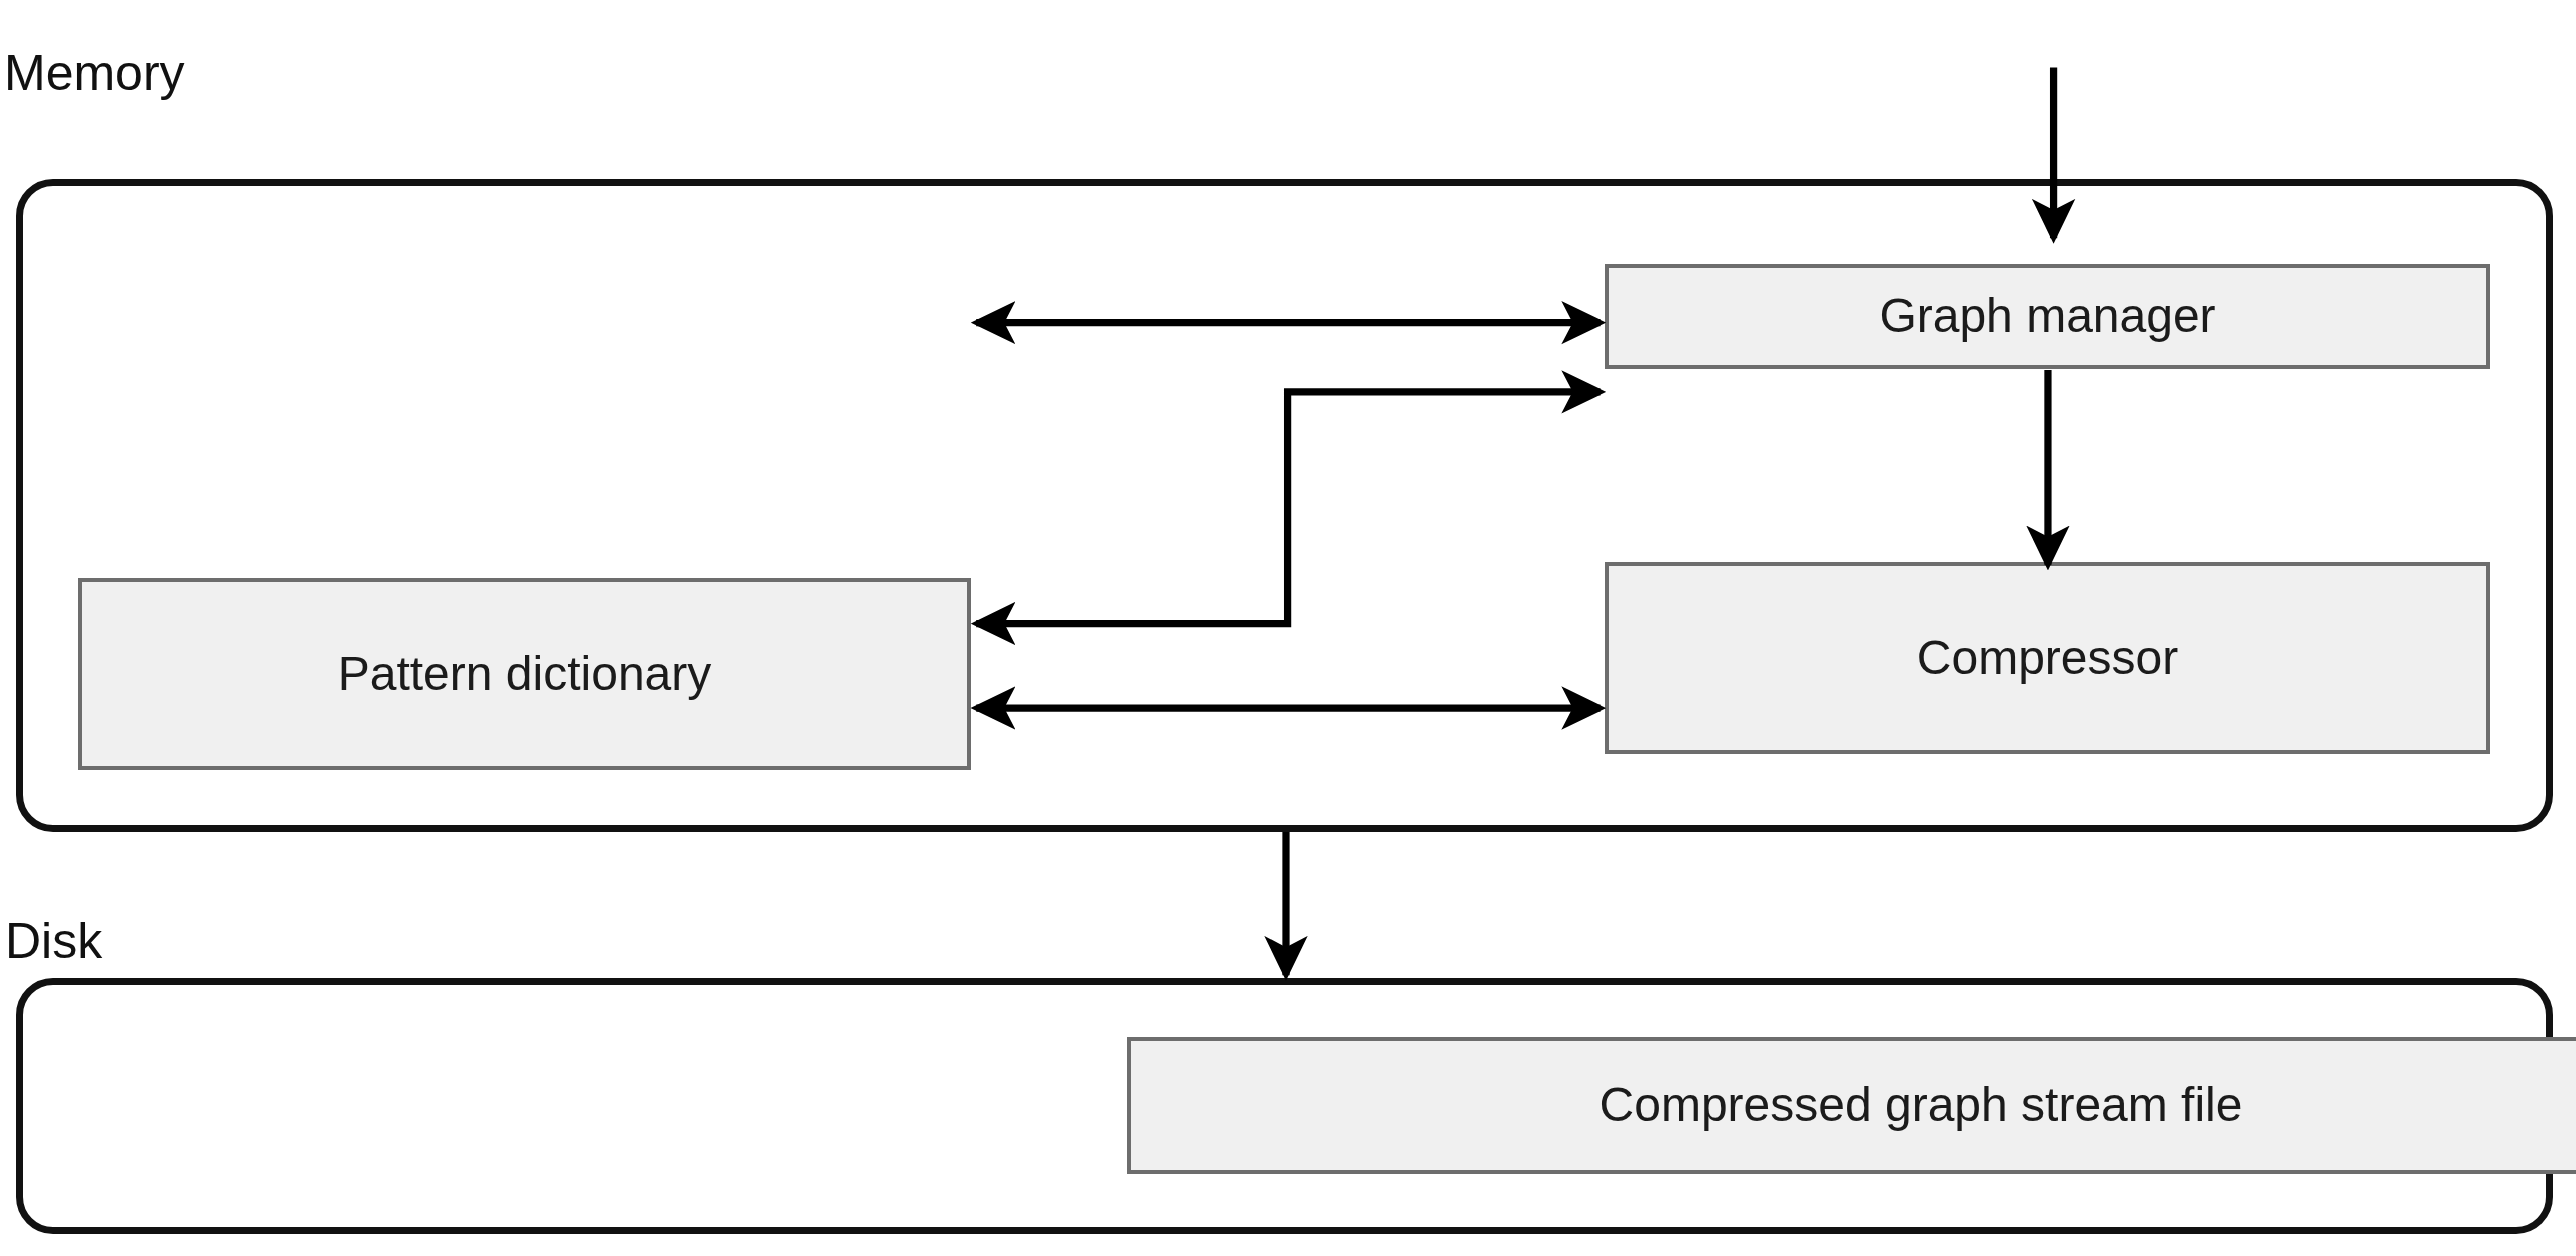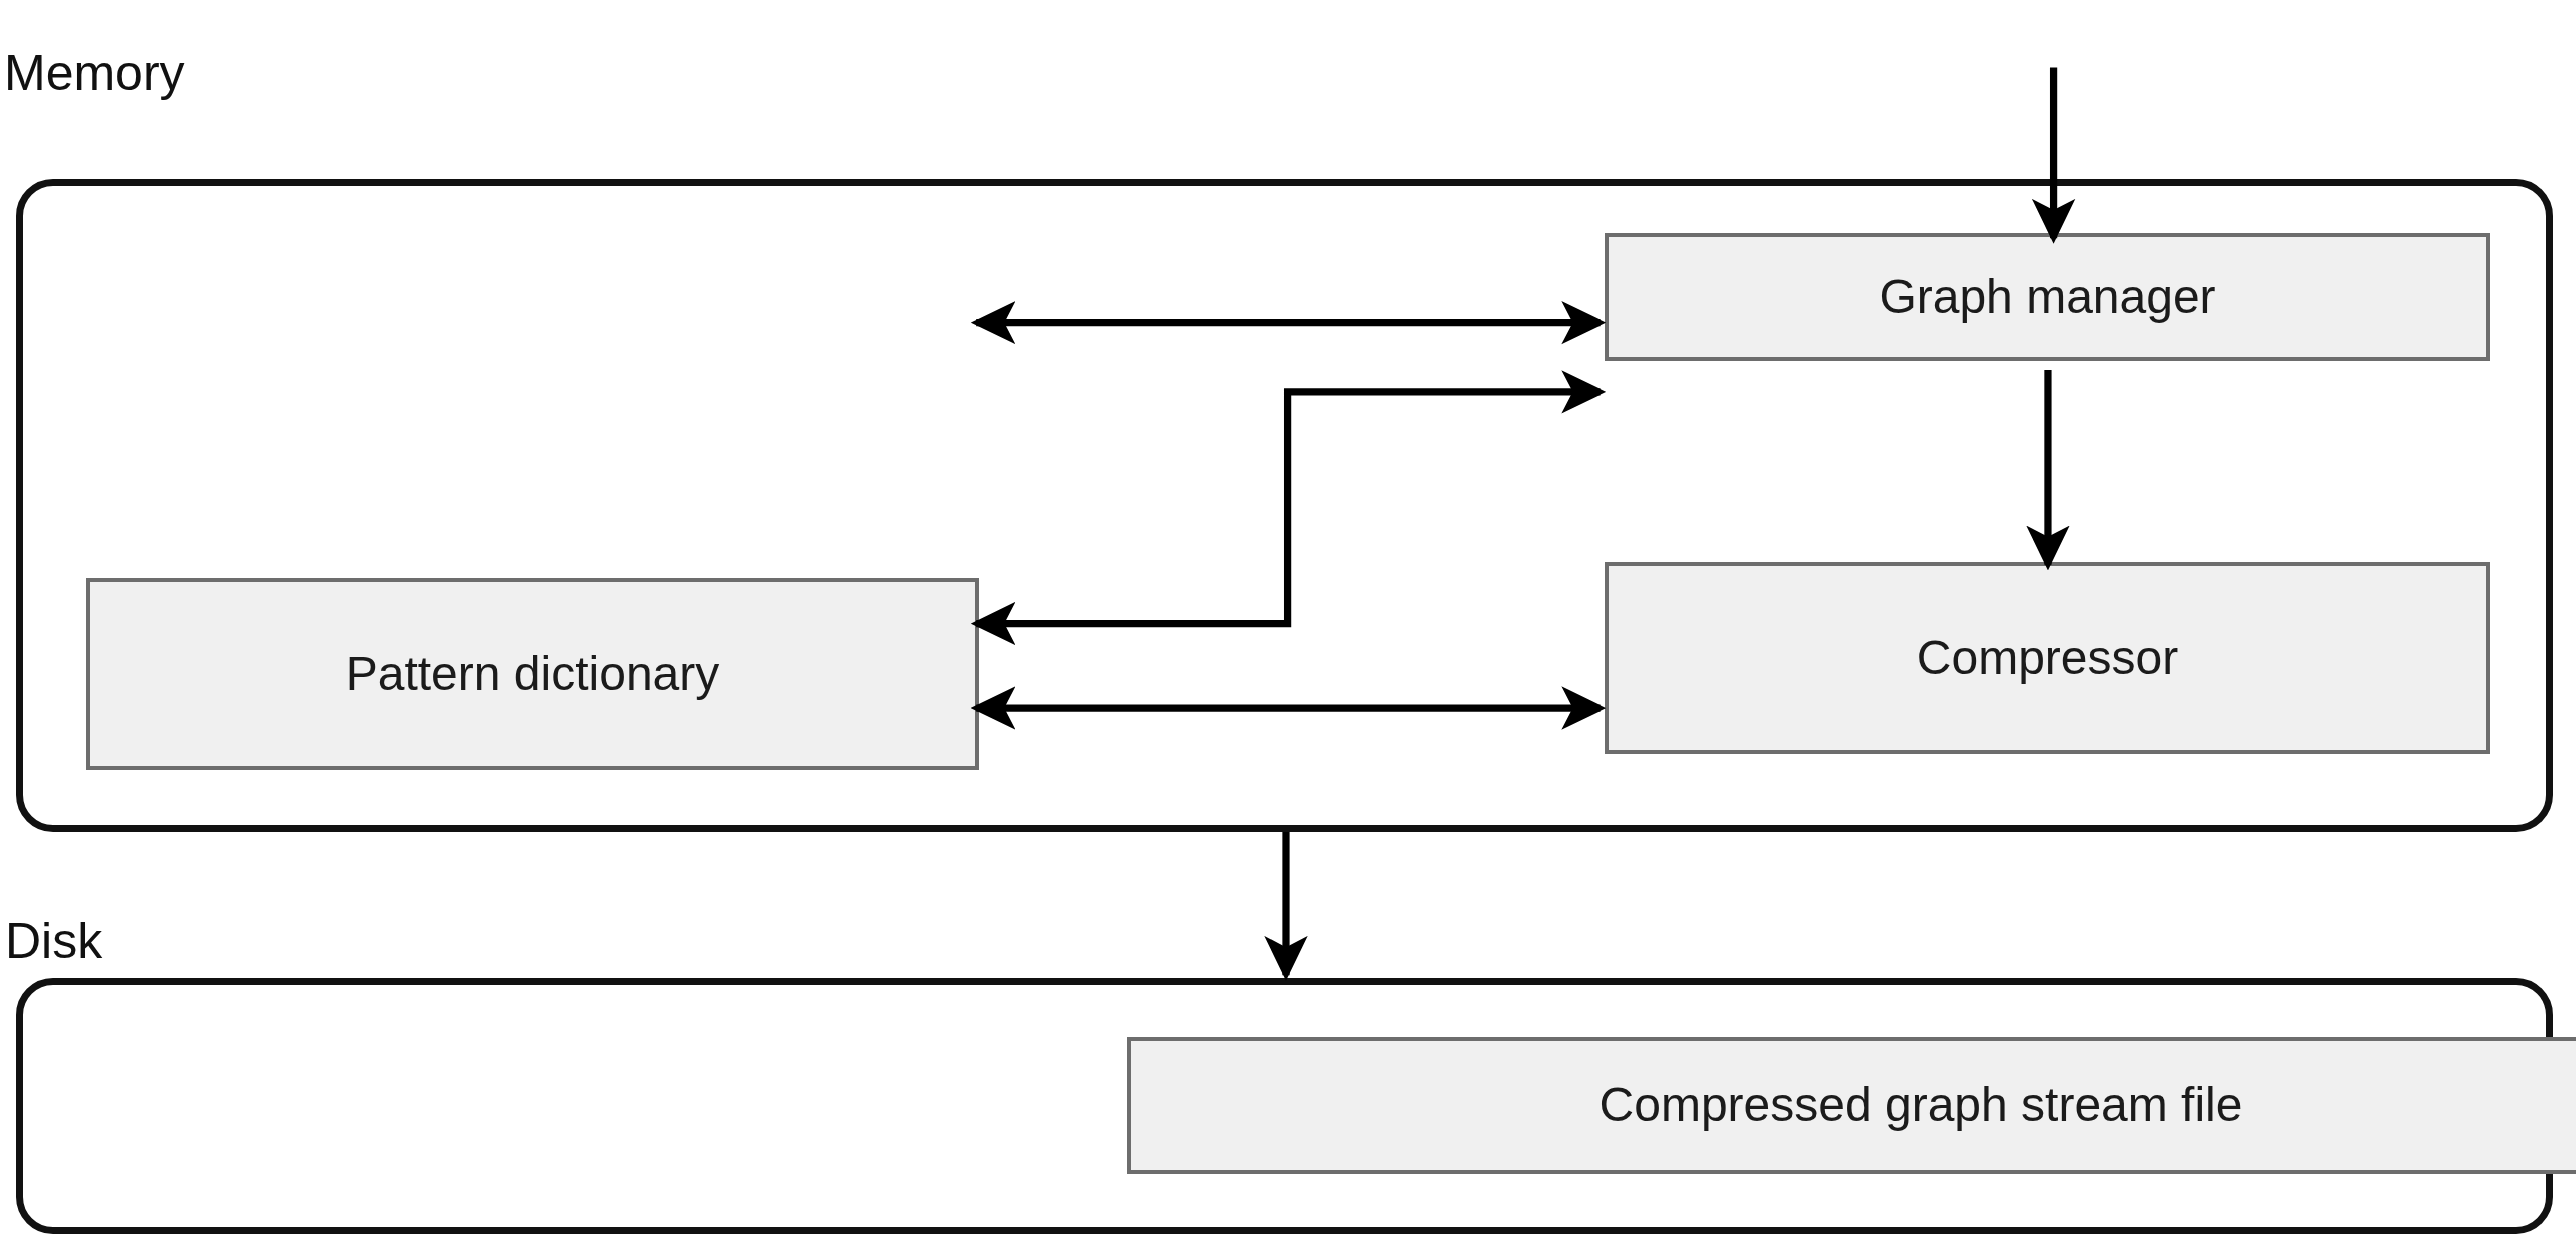--- a/index.html
+++ b/index.html
@@ -53,25 +53,25 @@
   <div class="zone-label" style="left:4px; top:48px;">Memory</div>
 
   <div class="zone-label" style="left:5px; top:916px;">Disk</div>
 
   <div class="zone-box" style="left:16px; top:179px; width:2537px; height:653px;"></div>
 
   <div class="zone-box" style="left:16px; top:978px; width:2537px; height:256px;"></div>
 
 
 
-  <div class="node" style="left:1605px; top:233px; width:885px; height:128px;">
+  <div class="node" style="left:1605px; top:264px; width:885px; height:105px;">
     <span class="node-text">Graph manager</span>
   </div>
 
-  <div class="node" style="left:78px; top:578px; width:893px; height:192px;margin-left:8px;">
+  <div class="node" style="left:78px; top:578px; width:893px; height:192px;">
     <span class="node-text">Pattern dictionary</span>
   </div>
 
   <div class="node" style="left:1605px; top:562px; width:885px; height:192px;">
     <span class="node-text">Compressor</span>
   </div>
 
 
   <div class="node" style="left:1127px; top:1037px; width:1588px; height:137px;">
     <span class="node-text">Compressed graph stream file</span>

